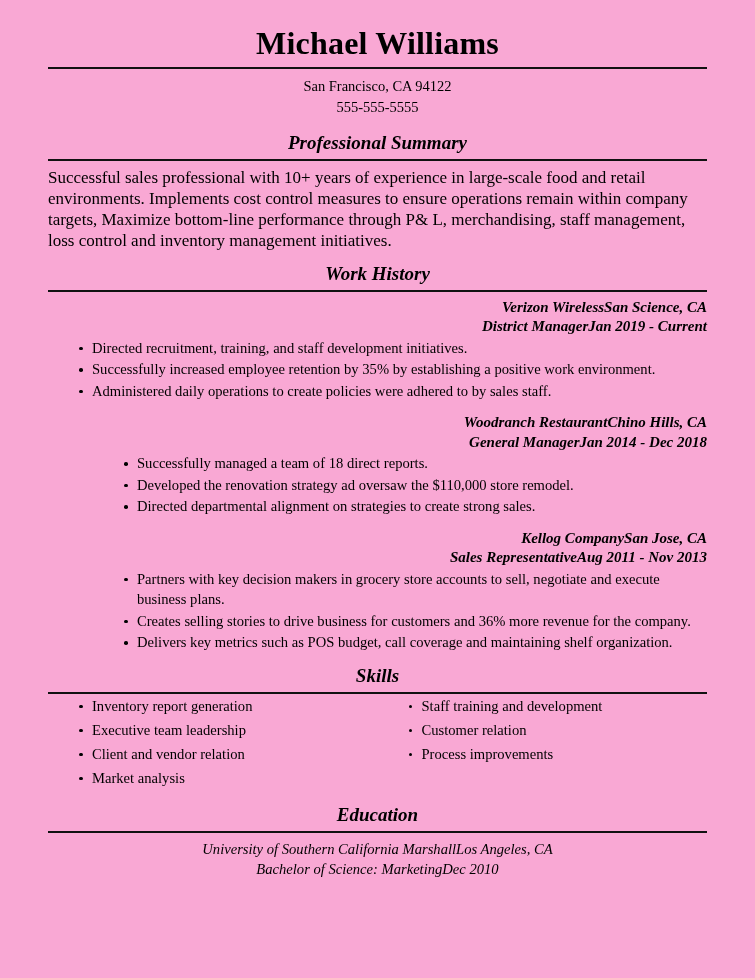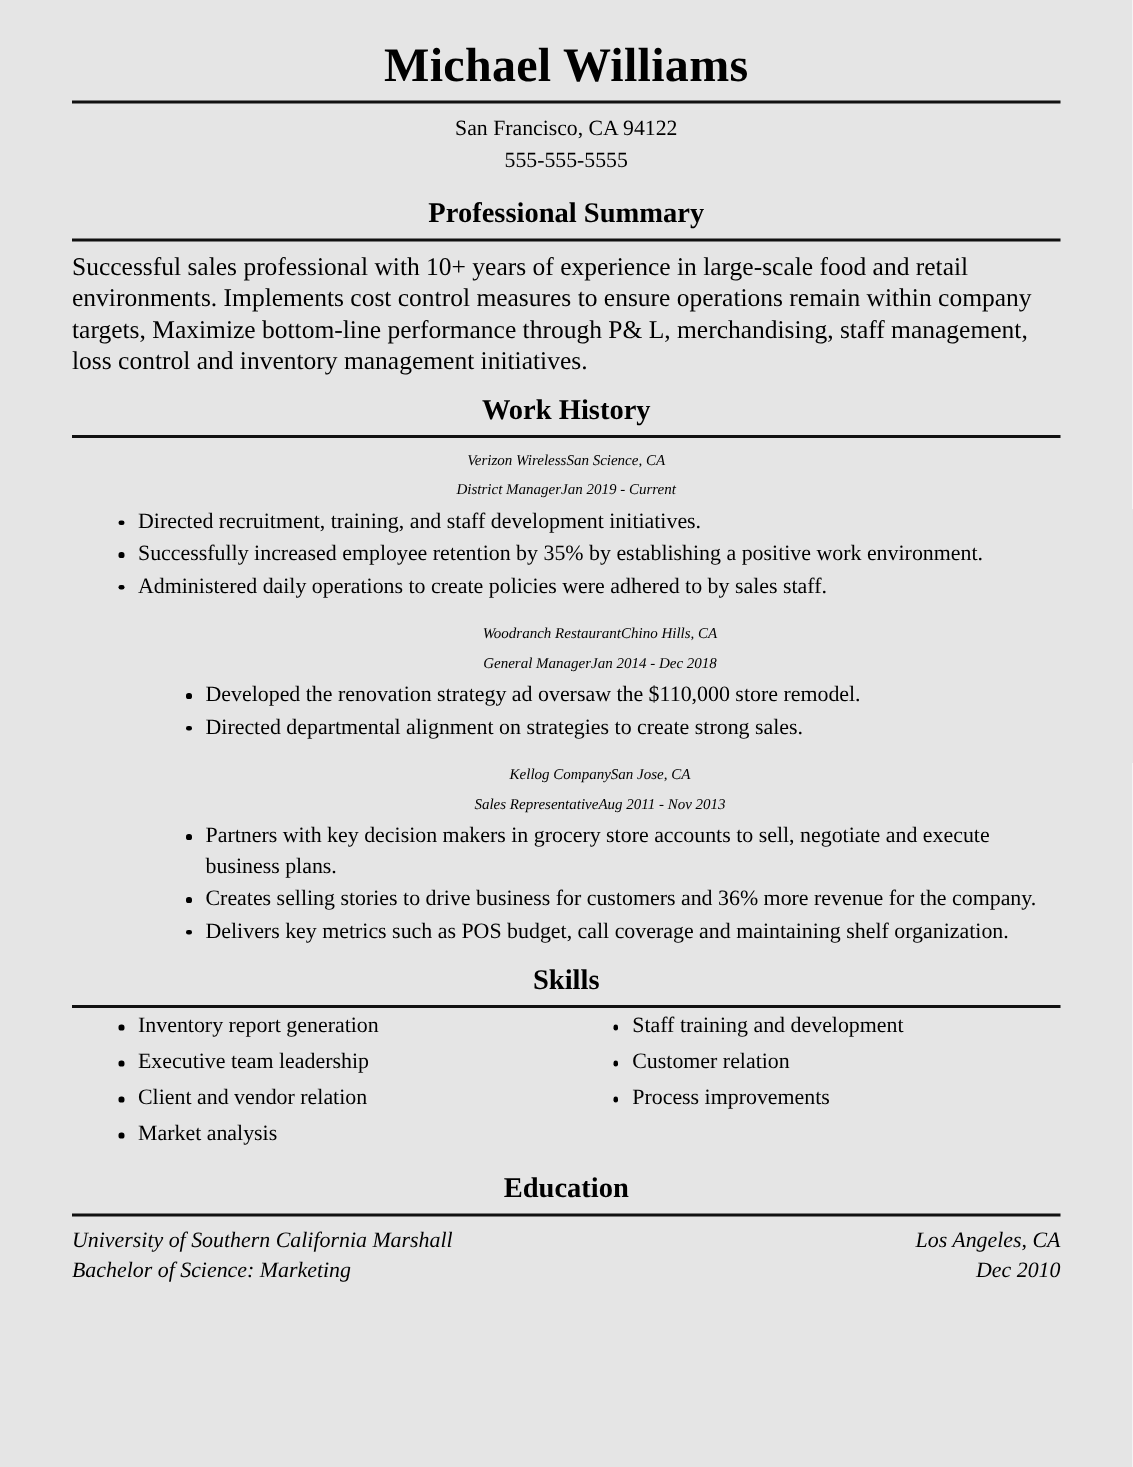--- a/index.html
+++ b/index.html
@@ -13,21 +13,21 @@
     font-family: "Liberation Serif", "DejaVu Serif", serif;
     color: #000000;
     -webkit-font-smoothing: antialiased;
   }
   .page {
     width: 755px;
     height: 978px;
     box-sizing: border-box;
     padding: 0 48px;
     position: relative;
-    background: #e5e5e5;
+    background: #f9a8d4;
   }
   
   .name {
     text-align: center;
     font-size: 32px;
     font-weight: bold;
     letter-spacing: 0.2px;
     line-height: 1.1;
     padding-top: 26px;
     padding-bottom: 6px;
@@ -46,39 +46,41 @@
     padding-bottom: 2px;
   }
   
   .section-title {
     text-align: center;
     font-size: 19px;
     font-weight: bold;
     line-height: 1.15;
     padding-top: 12px;
     padding-bottom: 5px;
+    font-style: italic;
   }
   .section-body {
     padding-top: 6px;
   }
   .summary {
     font-size: 17px;
     line-height: 21px;
     text-align: left;
   }
   
   .entry { margin-top: 0; }
   .entry + .entry { margin-top: 12px; margin-left: 45px; }
   .entry-row {
     display: flex;
-    justify-content: center;
+    justify-content: flex-end;
     align-items: baseline;
     font-style: italic;
-    font-size: 10px;
+    font-size: 15px;
     line-height: 19.5px;
+    font-weight: bold;
   }
   .entry-left { text-align: left; }
   .entry-right { text-align: right; white-space: nowrap; }
   ul.bullets {
     list-style: none;
     margin: 1px 0 0 0;
     padding: 0;
   }
   ul.bullets li {
     position: relative;
@@ -121,21 +123,21 @@
     left: 31px;
     top: 9px;
     width: 3.5px;
     height: 3.5px;
     border-radius: 50%;
     background: #000000;
   }
   
   .edu-row {
     display: flex;
-    justify-content: space-between;
+    justify-content: center;
     align-items: baseline;
     font-style: italic;
     font-size: 14.6px;
     line-height: 20px;
   }
 </style>
 </head>
 <body>
 
 <div class="page">
@@ -176,20 +178,21 @@
     <div class="entry">
       <div class="entry-row">
         <span class="entry-left">Woodranch Restaurant</span>
         <span class="entry-right">Chino Hills, CA</span>
       </div>
       <div class="entry-row">
         <span class="entry-left">General Manager</span>
         <span class="entry-right">Jan 2014 - Dec 2018</span>
       </div>
       <ul class="bullets">
+        <li>Successfully managed a team of 18 direct reports.</li>
         <li>Developed the renovation strategy ad oversaw the $110,000 store remodel.</li>
         <li>Directed departmental alignment on strategies to create strong sales.</li>
       </ul>
     </div>
 
     <div class="entry">
       <div class="entry-row">
         <span class="entry-left">Kellog Company</span>
         <span class="entry-right">San Jose, CA</span>
       </div>

